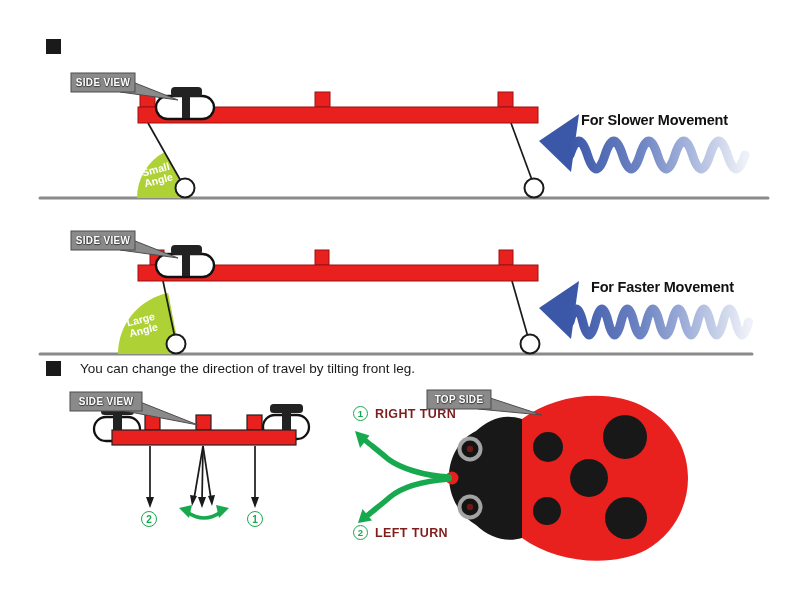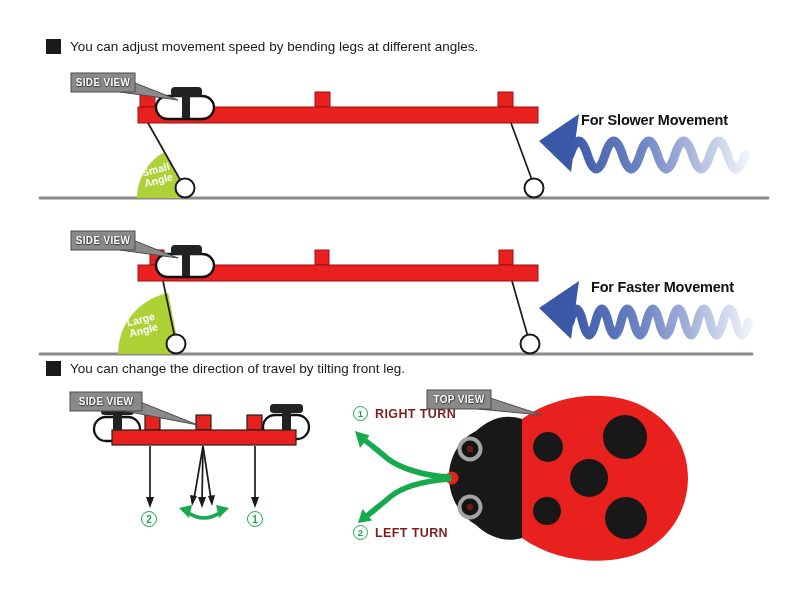--- a/index.html
+++ b/index.html
@@ -157,52 +157,51 @@
       <polygon class="greenshape" points="355,431 369.5,435.5 360,448"></polygon>
       <path class="greenline" d="M449,479 C424,481 402,487 390,497 C382,504 374,510 368,515" stroke-width="5.5" stroke-linecap="round"></path>
       <polygon class="greenshape" points="358,523 362.5,509 372,520.5"></polygon>
       <polygon class="tag-shape" points="478,394 542,415 478,409"></polygon>
       <rect class="tag-shape" x="427" y="390" width="64" height="19"></rect>
     </g>
   </svg>
 
   <div class="abs heading" style="left:46px;top:39px;width:700px;">
     <span class="bullet"></span>
-    <span>You can adjust movement speed by bending legs at different angles.</span>
   </div>
 
   <div class="abs tag-label" style="left:71px;top:73px;width:64px;height:19px;">SIDE VIEW</div>
 
   <div class="abs wedge-label" style="left:126px;top:164px;width:62px;">
     <div>Small</div>
     <div>Angle</div>
   </div>
 
   <div class="abs move-label" style="left:561px;top:112px;margin-left:20px;">For Slower Movement</div>
 
   <div class="abs tag-label" style="left:71px;top:231px;width:64px;height:19px;">SIDE VIEW</div>
 
   <div class="abs wedge-label" style="left:111px;top:314px;width:62px;">
     <div>Large</div>
     <div>Angle</div>
   </div>
 
   <div class="abs move-label" style="left:591px;top:279px;">For Faster Movement</div>
 
-  <div class="abs heading" style="left:46px;top:361px;width:700px;">
+  <div class="abs heading" style="left:46px;top:361px;width:700px;gap:10px;">
     <span class="bullet"></span>
     <span>You can change the direction of travel by tilting front leg.</span>
   </div>
 
   <div class="abs tag-label" style="left:70px;top:392px;width:72px;height:19px;">SIDE VIEW</div>
 
   <span class="abs num-circle front-num" style="left:141px;top:511px;">2</span>
   <span class="abs num-circle front-num" style="left:247px;top:511px;">1</span>
 
-  <div class="abs tag-label" style="left:427px;top:390px;width:64px;height:19px;">TOP VIEW</div>
+  <div class="abs tag-label" style="left:427px;top:390px;width:64px;height:19px;">TOP SIDE</div>
 
   <div class="abs turn-row" style="left:353px;top:406px;">
     <span class="num-circle">1</span>
     <span class="turn-text">RIGHT TURN</span>
   </div>
 
   <div class="abs turn-row" style="left:353px;top:525px;">
     <span class="num-circle">2</span>
     <span class="turn-text">LEFT TURN</span>
   </div>

